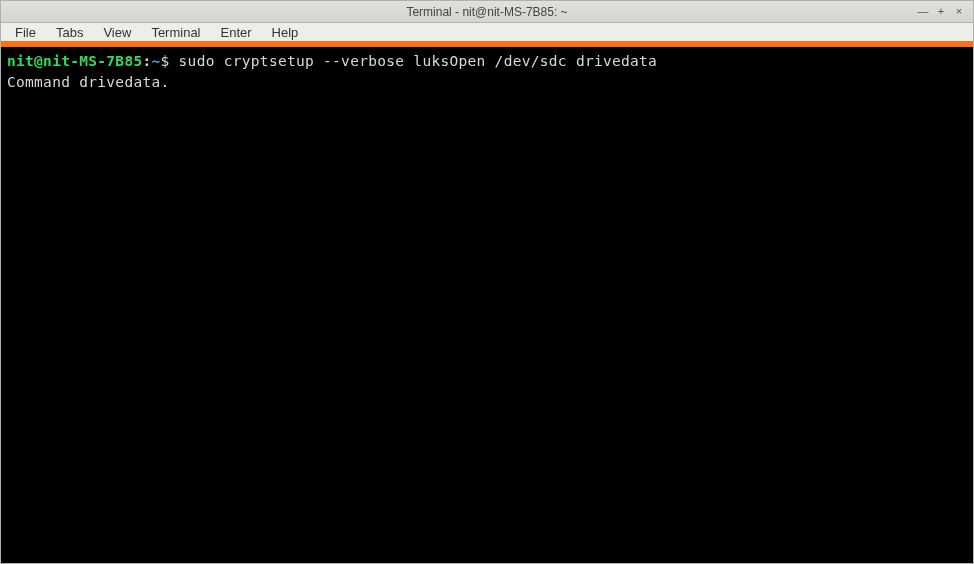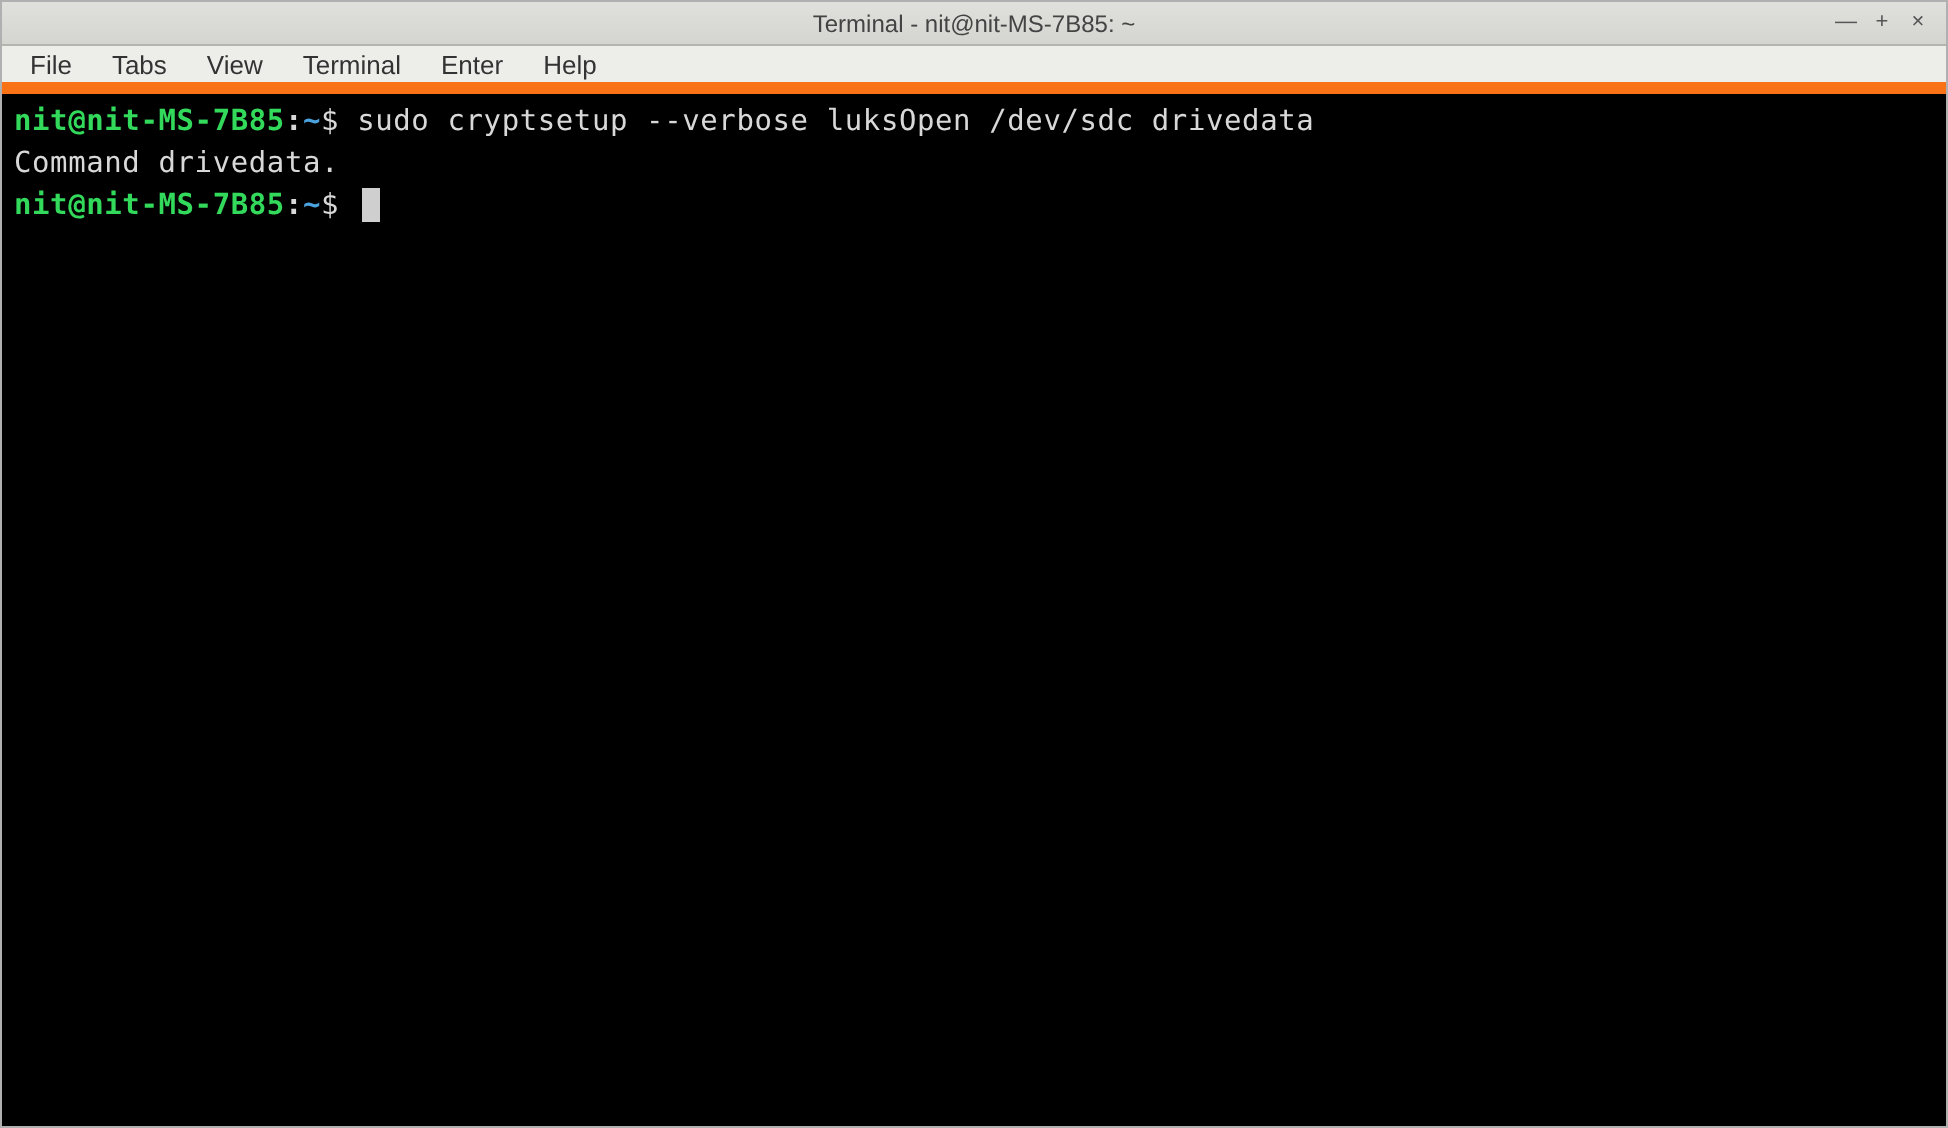--- a/index.html
+++ b/index.html
@@ -113,16 +113,15 @@
     <span class="menu-item">Tabs</span>
     <span class="menu-item">View</span>
     <span class="menu-item">Terminal</span>
     <span class="menu-item">Enter</span>
     <span class="menu-item">Help</span>
   </div>
 
   <div class="terminal">
     <div class="line"><span class="prompt-user">nit@nit-MS-7B85</span><span class="prompt-sep">:</span><span class="prompt-path">~</span><span class="prompt-end">$ </span><span class="cmd">sudo cryptsetup --verbose luksOpen /dev/sdc drivedata</span></div>
     <div class="line output">Command drivedata.</div>
-    <div class="line"><span class="prompt-user">nit@nit-MS-7B85</span><span class="prompt-sep">:</span><span class="prompt-path">~</span><span class="prompt-end">$ </span><span class="cursor"></span></div>
   </div>
 
 </div>
 
 </body></html>

